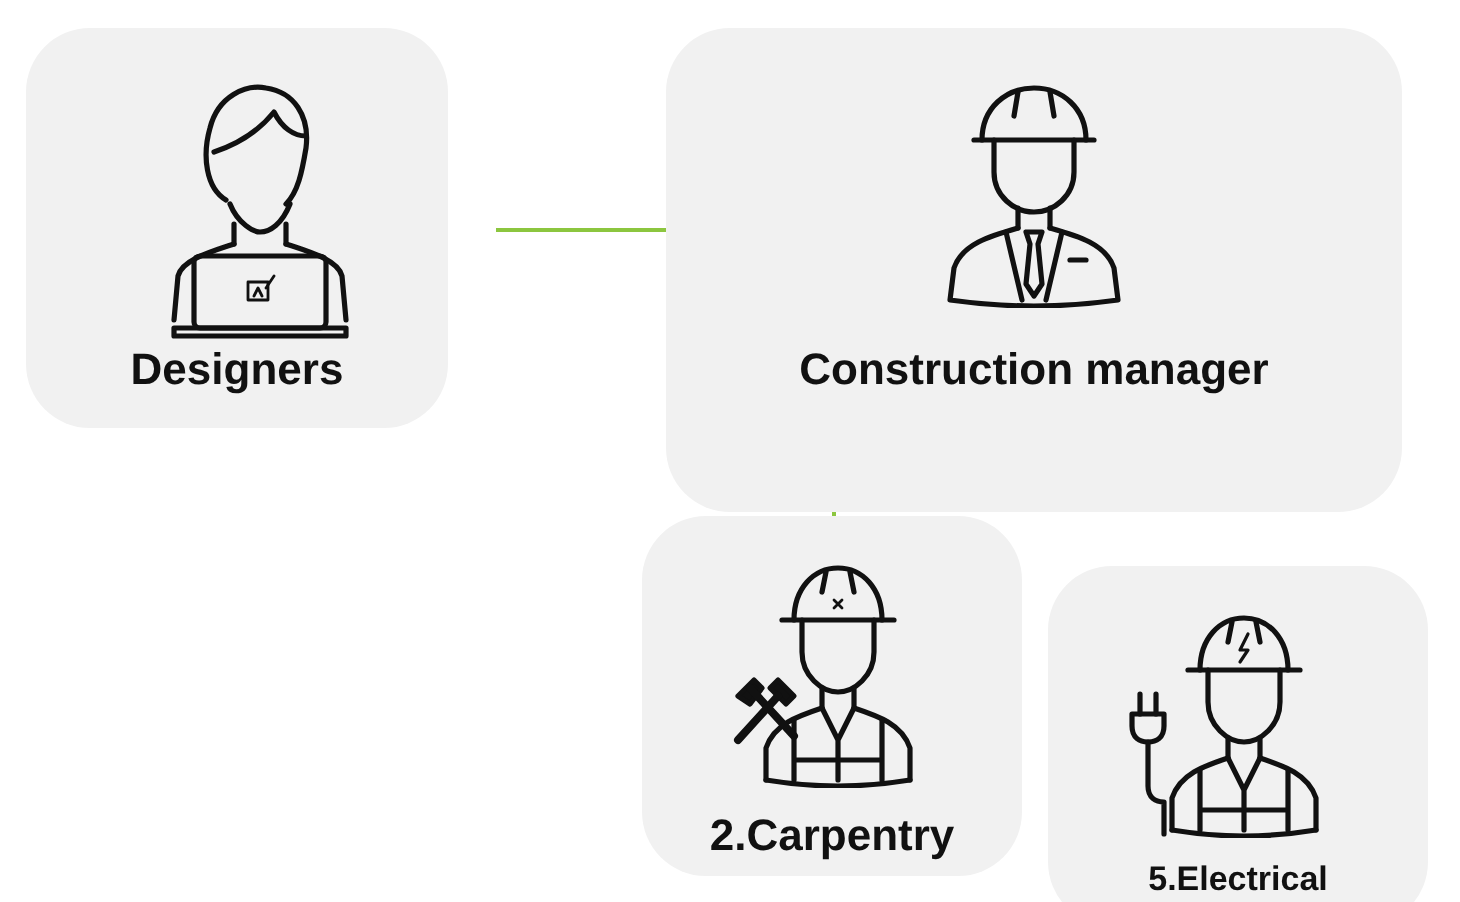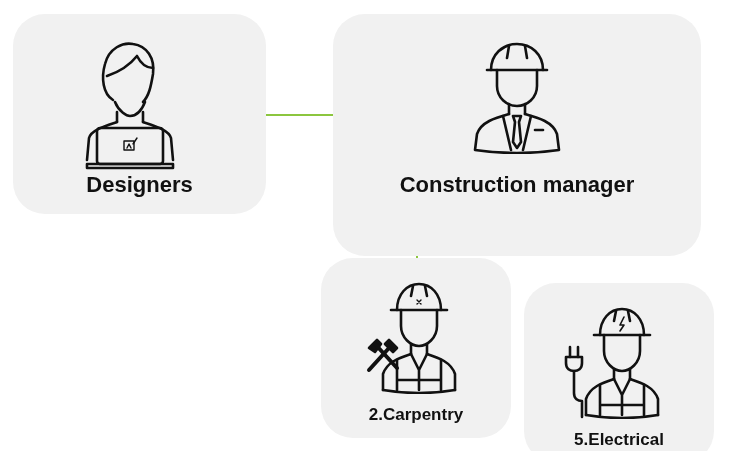--- a/index.html
+++ b/index.html
@@ -12,21 +12,21 @@
 </style>
 </head>
 <body>
 
 <div class="line" style="left:248px;top:114px;width:86px;height:2px;"></div>
 <div class="line" style="left:516px;top:214px;width:2px;height:23px;"></div>
 <div class="line" style="left:416px;top:236px;width:204px;height:2px;"></div>
 <div class="line" style="left:416px;top:236px;width:2px;height:22px;"></div>
 <div class="line" style="left:618px;top:236px;width:2px;height:20px;"></div>
 
-<div class="box" style="left:13px;top:14px;width:253px;height:200px;">
+<div class="box" style="left:13px;top:14px;width:211px;height:200px;">
   <div class="icon" style="left:70px;top:24px;">
     <svg width="94" height="132" viewBox="0 0 94 132" fill="none" stroke="#111" stroke-width="2.6" stroke-linejoin="round" stroke-linecap="round">
       <path d="M30 62 C20 56 18 40 22 26 C26 10 40 4 50 6 C64 8 72 20 70 36 C68 48 66 58 60 64"></path>
       <path d="M24 38 C36 34 46 28 54 18 C58 26 64 30 70 30"></path>
       <path d="M32 64 C36 74 44 78 47 78 C52 78 58 74 62 64"></path>
       <path d="M34 74 L34 84 M60 74 L60 84"></path>
       <path d="M34 84 C22 88 8 92 6 100 L4 122 M60 84 C72 88 86 92 88 100 L90 122"></path>
       <rect x="14" y="90" width="66" height="36" rx="3"></rect>
       <path d="M4 126 L90 126 L90 130 L4 130 Z"></path>
       <rect x="41" y="103" width="10" height="9" stroke-width="1.4"></rect>
@@ -65,21 +65,21 @@
       <path d="M48 72 C36 76 24 80 20 92 L20 108 M64 72 C76 76 88 80 92 92 L92 108"></path>
       <path d="M20 108 C44 112 68 112 92 108"></path>
       <path d="M34 78 L34 108 M78 78 L78 108 M34 98 L78 98"></path>
       <path d="M48 72 L56 88 L64 72 M56 88 L56 108"></path>
       <path fill="#111" d="M6 66 L14 58 L18 62 L12 70 Z"></path>
       <path d="M12 62 L34 86" stroke-width="4"></path>
       <path fill="#111" d="M26 58 L34 66 L30 70 L22 62 Z"></path>
       <path d="M26 66 L6 88" stroke-width="4"></path>
     </svg>
   </div>
-  <div class="label" style="top:147px;font-size:17px;">2.Carpentry</div>
+  <div class="label" style="top:147px;font-size:22px;">2.Carpentry</div>
 </div>
 
 <div class="box" style="left:524px;top:256px;width:190px;height:180px;margin-top:27px;">
   <div class="icon" style="left:40px;top:24px;">
     <svg width="104" height="112" viewBox="0 0 104 112" fill="none" stroke="#111" stroke-width="2.6" stroke-linejoin="round" stroke-linecap="round">
       <path d="M36 28 C36 12 46 2 58 2 C70 2 80 12 80 28"></path>
       <path d="M52 4 L50 14 M64 4 L66 14"></path>
       <path d="M30 28 L86 28"></path>
       <path d="M60 10 L56 18 L60 18 L56 24" stroke-width="1.6"></path>
       <path d="M40 28 L40 44 C40 56 50 64 58 64 C66 64 76 56 76 44 L76 28"></path>

